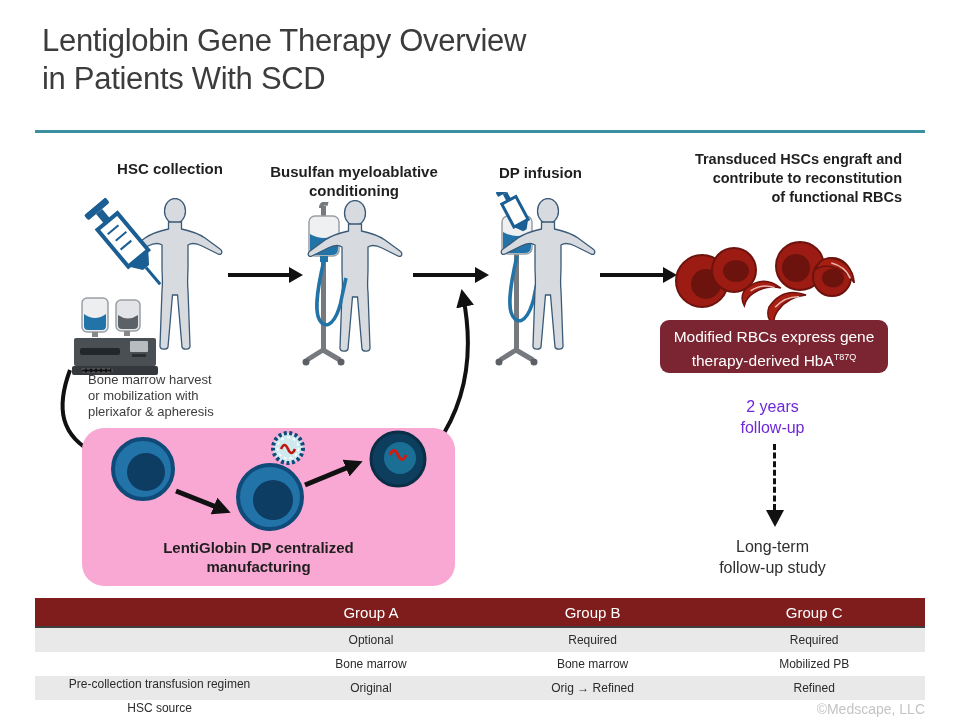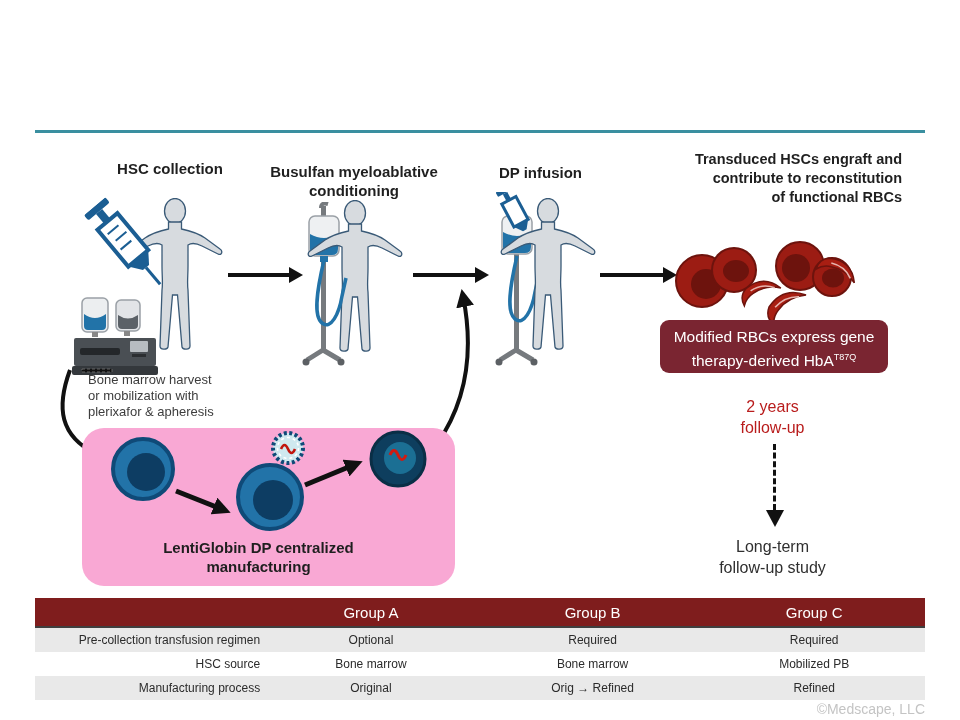--- a/index.html
+++ b/index.html
@@ -21,43 +21,47 @@
   .harrow::after { content:''; position:absolute; right:-13px; top:-6px; border-left:14px solid #111; border-top:8px solid transparent; border-bottom:8px solid transparent; }
 
   .harvest-note { position:absolute; left:88px; top:372px; width:168px; font-size:13px; line-height:16px; color:#3d3d3d; text-align:left; }
 
   .mfg-box { position:absolute; left:82px; top:428px; width:373px; height:158px; background:#f9a8d4; border-radius:22px; }
   .mfg-label { position:absolute; left:0; right:20px; top:110px; text-align:center; font-weight:bold; font-size:15px; line-height:19px; color:#1f1f1f; }
 
   .maroon-box { position:absolute; left:660px; top:320px; width:228px; height:53px; background:#7a2531; border-radius:9px; color:#fff; font-size:15.5px; line-height:20px; text-align:center; padding-top:7px; }
   .maroon-box sup { font-size:9px; }
 
-  .two-year { position:absolute; left:705px; top:396px; width:135px; font-size:16px; line-height:21px; color:#b91c1c; text-align:center; }
+  .two-year { position:absolute; left:705px; top:396px; width:135px; font-size:16px; line-height:21px; color:#6d28d9; text-align:center; }
   .long-term { position:absolute; left:685px; top:536px; width:175px; font-size:16px; line-height:21px; color:#2f2f2f; text-align:center; }
 
   .dashed-arrow { position:absolute; left:766px; top:444px; width:18px; height:90px; }
   .dashed-arrow .shaft { position:absolute; left:7px; top:0; height:66px; border-left:3px dashed #111; }
   .dashed-arrow .head { position:absolute; left:0; top:66px; width:0; height:0; border-left:9px solid transparent; border-right:9px solid transparent; border-top:17px solid #111; }
 
   .gt-table { position:absolute; left:35px; top:598px; width:890px; font-size:12px; color:#2b2b2b; }
   .gt-row { display:grid; grid-template-columns:25.3% 24.9% 24.9% 24.9%; }
   .gt-head { background:#7f1d1d; color:#fff; font-size:15px; height:30px; line-height:30px; border-bottom:2px solid #3f3f3f; }
   .gt-body-row { height:24px; line-height:24px; }
-  .gt-cell-label { text-align:right; padding-left:24px; }
+  .gt-cell-label { text-align:center; padding-left:24px;margin-top:44px; }
   .gt-cell-val { text-align:center; }
   .row-gray { background:#e9e9e9; }
   .row-white { background:#ffffff; }
 
   .copyright { position:absolute; left:35px; top:701px; width:890px; text-align:right; font-size:14px; color:#c4c4c4; }
 </style>
 </head>
 <body>
 
 <div class="slide">
 
+  <div class="title">
+    <div>Lentiglobin Gene Therapy Overview</div>
+    <div>in Patients With SCD</div>
+  </div>
   <div class="divider"></div>
 
   <div class="step-label step1">
     <div>HSC collection</div>
   </div>
   <div class="step-label step2">
     <div>Busulfan myeloablative</div>
     <div>conditioning</div>
   </div>
   <div class="step-label step3">

